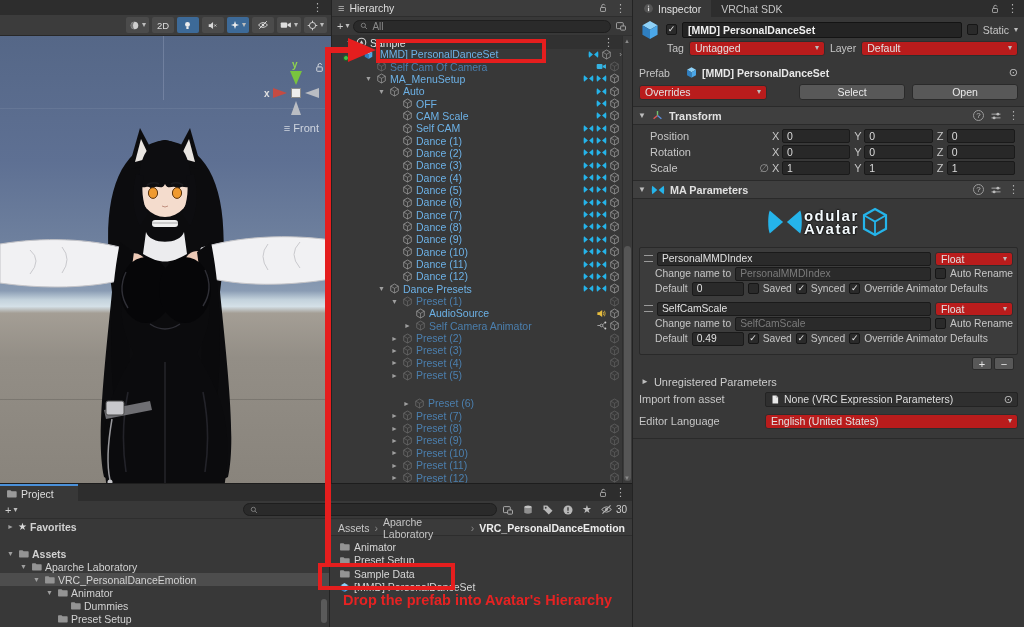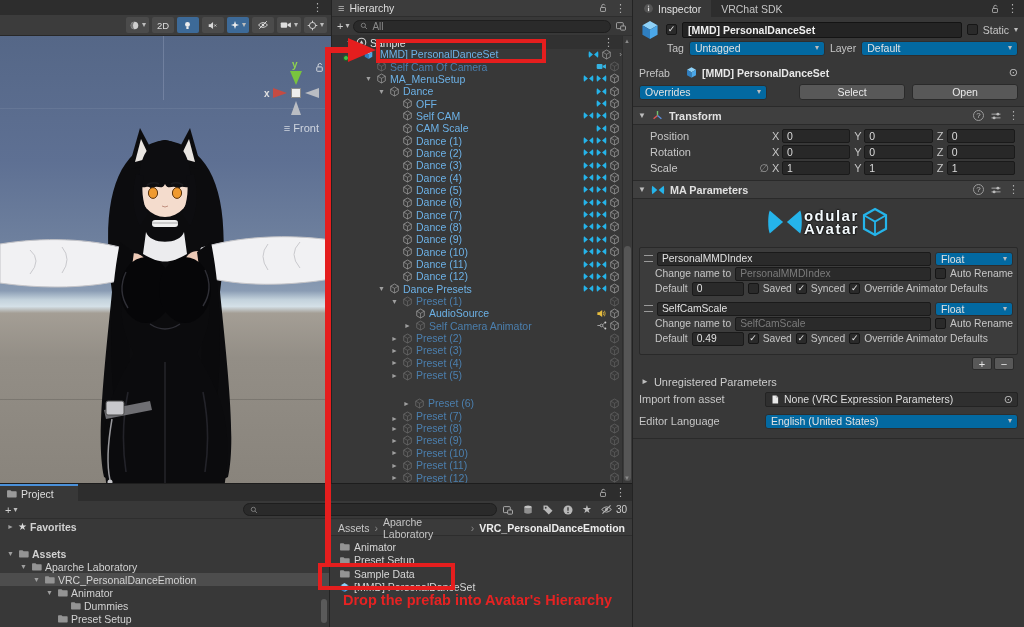--- a/index.html
+++ b/index.html
@@ -75,21 +75,21 @@
   
   .insp{position:absolute;left:632px;top:0;width:392px;height:627px;background:#383838;border-left:1px solid #232323;}
   .in-tabrow{height:17px;background:#2d2d2d;display:flex;position:relative;}
   .in-tab{height:17px;display:flex;align-items:center;gap:4px;padding:0 10px;font-size:10.5px;color:#c4c4c4;}
   .in-tab.active{background:#383838;color:#e2e2e2;}
   .in-tabrow .head-icons{position:absolute;right:6px;top:3px;}
   .in-row1{margin:4px 6px 2px;height:17px;display:flex;align-items:center;gap:5px;}
   .namefield{flex:1;height:16px;background:#242424;border:1px solid #141414;border-radius:2px;display:flex;align-items:center;padding:0 5px;color:#efefef;font-weight:bold;font-size:10.5px;}
   .cb{width:11px;height:11px;background:#2a2a2a;border:1px solid #161616;border-radius:2px;flex:none;display:flex;align-items:center;justify-content:center;color:#e8e8e8;font-size:9px;line-height:1;}
   .in-row2{margin:2px 6px 0 6px;height:16px;display:flex;align-items:center;gap:5px;padding-left:28px;}
-  .dd{background:#0369a1;border:1px solid #2e2e2e;height:15px;border-radius:3px;display:flex;align-items:center;gap:4px;padding:0 5px;color:#e2e2e2;font-size:10.5px;}
+  .dd{background:#b91c1c;border:1px solid #2e2e2e;height:15px;border-radius:3px;display:flex;align-items:center;gap:4px;padding:0 5px;color:#e2e2e2;font-size:10.5px;}
   .dd .caret{margin-left:auto;}
   .lab{color:#c6c6c6;font-size:10.5px;}
   .prefabrow{margin:9px 6px 0;height:15px;display:flex;align-items:center;gap:4px;}
   .picker{color:#c0c0c0;font-size:11px;}
   .btnrow{margin:4px 6px 6px;height:16px;display:flex;align-items:center;gap:7px;}
   .btn{background:#585858;border:1px solid #2a2a2a;border-radius:3px;height:16px;display:flex;align-items:center;justify-content:center;color:#eaeaea;font-size:10.5px;}
   .sect{height:19px;background:#3f3f3f;border-top:1px solid #2a2a2a;border-bottom:1px solid #2a2a2a;display:flex;align-items:center;gap:5px;padding:0 5px;}
   .sect .title{color:#e0e0e0;font-weight:bold;font-size:10.8px;}
   .sect .head-icons{gap:6px;}
   .qicon{width:11px;height:11px;border:1px solid #9a9a9a;border-radius:50%;color:#bdbdbd;font-size:8px;display:flex;align-items:center;justify-content:center;}
@@ -436,21 +436,21 @@
             <svg class="ic" width="11" height="11" style="color: rgb(162, 162, 162);">
               <use href="#s-cube"></use>
             </svg>
           </span>
         </div>
         <div class="hrow" style="padding-left: 45px;">
           <span class="arr">▼</span>
           <svg class="ic" width="11" height="11" style="color: rgb(162, 162, 162);">
             <use href="#s-cube"></use>
           </svg>
-          <span class="lbl">Dance</span>
+          <span class="lbl">Auto</span>
           <span class="badges">
             <svg class="ic" width="11" height="11">
               <use href="#s-ma"></use>
             </svg>
             <svg class="ic" width="11" height="11" style="color: rgb(162, 162, 162);">
               <use href="#s-cube"></use>
             </svg>
           </span>
         </div>
         <div class="hrow" style="padding-left: 58px;">
@@ -466,40 +466,40 @@
             <svg class="ic" width="11" height="11" style="color: rgb(162, 162, 162);">
               <use href="#s-cube"></use>
             </svg>
           </span>
         </div>
         <div class="hrow" style="padding-left: 58px;">
           <span class="arr"></span>
           <svg class="ic" width="11" height="11" style="color: rgb(162, 162, 162);">
             <use href="#s-cube"></use>
           </svg>
+          <span class="lbl">CAM Scale</span>
+          <span class="badges">
+            <svg class="ic" width="11" height="11">
+              <use href="#s-ma"></use>
+            </svg>
+            <svg class="ic" width="11" height="11" style="color: rgb(162, 162, 162);">
+              <use href="#s-cube"></use>
+            </svg>
+          </span>
+        </div>
+        <div class="hrow" style="padding-left: 58px;">
+          <span class="arr"></span>
+          <svg class="ic" width="11" height="11" style="color: rgb(162, 162, 162);">
+            <use href="#s-cube"></use>
+          </svg>
           <span class="lbl">Self CAM</span>
           <span class="badges">
             <svg class="ic" width="11" height="11">
               <use href="#s-ma"></use>
             </svg>
-            <svg class="ic" width="11" height="11">
-              <use href="#s-ma"></use>
-            </svg>
-            <svg class="ic" width="11" height="11" style="color: rgb(162, 162, 162);">
-              <use href="#s-cube"></use>
-            </svg>
-          </span>
-        </div>
-        <div class="hrow" style="padding-left: 58px;">
-          <span class="arr"></span>
-          <svg class="ic" width="11" height="11" style="color: rgb(162, 162, 162);">
-            <use href="#s-cube"></use>
-          </svg>
-          <span class="lbl">CAM Scale</span>
-          <span class="badges">
             <svg class="ic" width="11" height="11">
               <use href="#s-ma"></use>
             </svg>
             <svg class="ic" width="11" height="11" style="color: rgb(162, 162, 162);">
               <use href="#s-cube"></use>
             </svg>
           </span>
         </div>
         <div class="hrow" style="padding-left: 58px;">
           <span class="arr"></span>
@@ -830,21 +830,21 @@
           <svg class="ic" width="11" height="11" style="color: rgb(110, 110, 110);">
             <use href="#s-cube"></use>
           </svg>
           <span class="lbl">Preset (6)</span>
           <span class="badges">
             <svg class="ic" width="11" height="11" style="color: rgb(99, 99, 99);">
               <use href="#s-cube"></use>
             </svg>
           </span>
         </div>
-        <div class="hrow dim" style="padding-left: 58px; align-items: flex-end;">
+        <div class="hrow dim" style="padding-left: 58px;">
           <span class="arr">►</span>
           <svg class="ic" width="11" height="11" style="color: rgb(110, 110, 110);">
             <use href="#s-cube"></use>
           </svg>
           <span class="lbl">Preset (7)</span>
           <span class="badges">
             <svg class="ic" width="11" height="11" style="color: rgb(99, 99, 99);">
               <use href="#s-cube"></use>
             </svg>
           </span>

